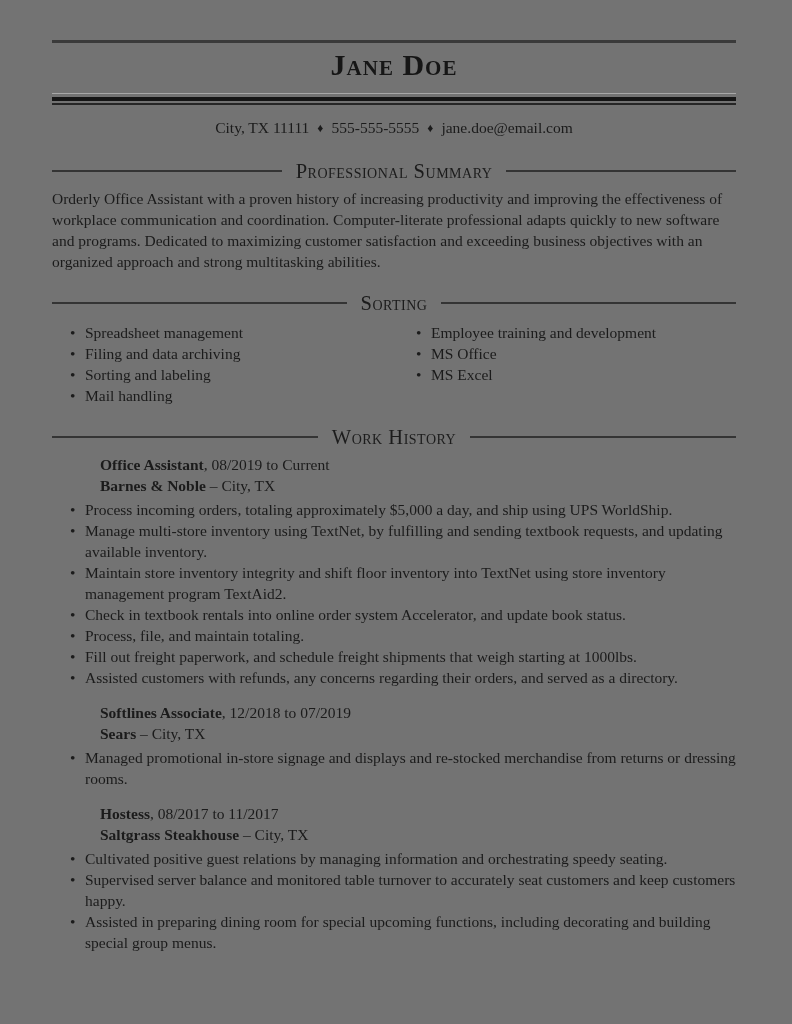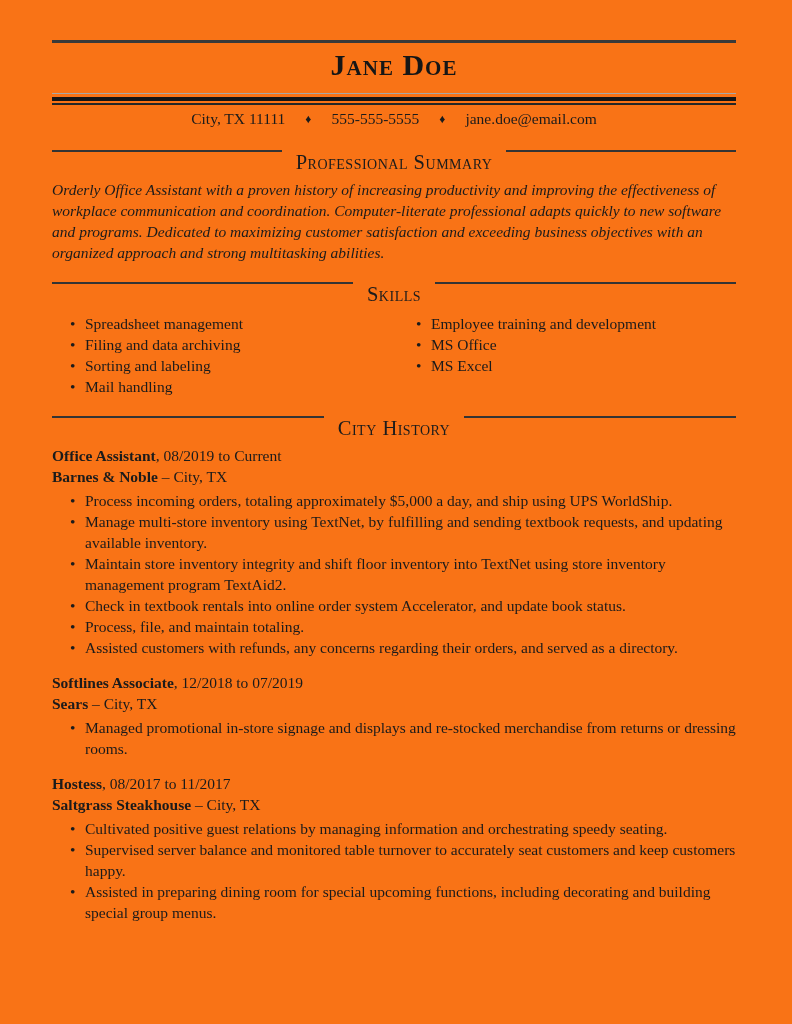--- a/index.html
+++ b/index.html
@@ -5,67 +5,67 @@
   * { margin: 0; padding: 0; box-sizing: border-box; }
   html, body { background: #ffffff; }
   body {
     width: 792px; height: 1024px;
     overflow: hidden;
     font-family: "Liberation Serif", "DejaVu Serif", serif;
     color: #1b1b1b;
     font-size: 15.5px;
     line-height: 21px;
   }
-  .page { width: 792px; height: 1024px; padding: 40px 56px 0 52px; background: #f97316; }
+  .page { width: 792px; height: 1024px; padding: 40px 56px 0 52px; background: #737373; }
 
   
   .rule-top { height: 2.5px; background: #3a3a3a; }
   .name {
     text-align: center;
     font-variant: small-caps;
     font-weight: 700;
     font-size: 30px;
     line-height: 36px;
     letter-spacing: 1px;
     margin: 4px 0 10px 0;
     color: #161616;
   }
   .rule-triple { border-top: 1px solid #a8a8a8; padding-top: 3px; }
   .rule-triple .thick { height: 4.5px; background: #151515; margin-bottom: 1.5px; }
   .rule-triple .thin  { height: 2px; background: #262626; }
 
   .contact {
-    margin-top: 3px;
+    margin-top: 12px;
     display: flex;
     justify-content: center;
     align-items: baseline;
-    gap: 20px;
+    gap: 8px;
     font-size: 15.5px;
   }
   .contact .diamond { font-size: 12px; position: relative; top: -1px; }
 
   
   .sec-head {
     display: flex;
-    align-items: flex-start;
+    align-items: center;
     gap: 14px;
     margin-top: 19px;
     margin-bottom: 5px;
   }
   .sec-head .hr { flex: 1; height: 2px; background: #343434; }
   .sec-title {
     font-variant: small-caps;
     font-size: 20.5px;
     line-height: 24px;
     letter-spacing: 0.5px;
     color: #1c1c1c;
     white-space: nowrap;
   }
 
-  .summary-text { margin-top: 4px; text-align: left; font-style: italic; }
+  .summary-text { margin-top: 4px; text-align: left; }
 
   
   ul.blist { list-style: none; margin-top: 2px; }
   ul.blist li { position: relative; padding-left: 33px; }
   ul.blist li::before {
     content: "\2022";
     position: absolute;
     left: 18px;
     top: 0;
   }
@@ -73,21 +73,21 @@
   .skills-grid {
     display: grid;
     grid-template-columns: 1fr 1fr;
     column-gap: 8px;
     margin-top: 4px;
   }
 
   .job { margin-top: 4px; }
   .job + .job { margin-top: 14px; }
   .bold { font-weight: 700; }
-  .job-line { line-height: 21.5px; }
+  .job-line { line-height: 21.5px; margin-left: 48px; }
 </style>
 </head>
 <body>
 
 <div class="page">
 
   <div class="rule-top"></div>
   <h1 class="name">Jane Doe</h1>
   <div class="rule-triple">
     <div class="thick"></div>
@@ -104,56 +104,57 @@
 
   <div class="sec-head">
     <span class="hr"></span>
     <span class="sec-title">Professional Summary</span>
     <span class="hr"></span>
   </div>
   <p class="summary-text">Orderly Office Assistant with a proven history of increasing productivity and improving the effectiveness of workplace communication and coordination. Computer-literate professional adapts quickly to new software and programs. Dedicated to maximizing customer satisfaction and exceeding business objectives with an organized approach and strong multitasking abilities.</p>
 
   <div class="sec-head">
     <span class="hr"></span>
-    <span class="sec-title">Skills</span>
+    <span class="sec-title">Sorting</span>
     <span class="hr"></span>
   </div>
   <div class="skills-grid">
     <ul class="blist">
       <li>Spreadsheet management</li>
       <li>Filing and data archiving</li>
       <li>Sorting and labeling</li>
       <li>Mail handling</li>
     </ul>
     <ul class="blist">
       <li>Employee training and development</li>
       <li>MS Office</li>
       <li>MS Excel</li>
     </ul>
   </div>
 
   <div class="sec-head">
     <span class="hr"></span>
-    <span class="sec-title">City History</span>
+    <span class="sec-title">Work History</span>
     <span class="hr"></span>
   </div>
 
   <section class="job">
     <div class="job-line">
       <span class="bold">Office Assistant</span><span>, 08/2019 to Current</span>
     </div>
     <div class="job-line">
       <span class="bold">Barnes &amp; Noble</span><span> – City, TX</span>
     </div>
     <ul class="blist">
       <li>Process incoming orders, totaling approximately $5,000 a day, and ship using UPS WorldShip.</li>
       <li>Manage multi-store inventory using TextNet, by fulfilling and sending textbook requests, and updating available inventory.</li>
       <li>Maintain store inventory integrity and shift floor inventory into TextNet using store inventory management program TextAid2.</li>
       <li>Check in textbook rentals into online order system Accelerator, and update book status.</li>
       <li>Process, file, and maintain totaling.</li>
+      <li>Fill out freight paperwork, and schedule freight shipments that weigh starting at 1000lbs.</li>
       <li>Assisted customers with refunds, any concerns regarding their orders, and served as a directory.</li>
     </ul>
   </section>
 
   <section class="job">
     <div class="job-line">
       <span class="bold">Softlines Associate</span><span>, 12/2018 to 07/2019</span>
     </div>
     <div class="job-line">
       <span class="bold">Sears</span><span> – City, TX</span>

